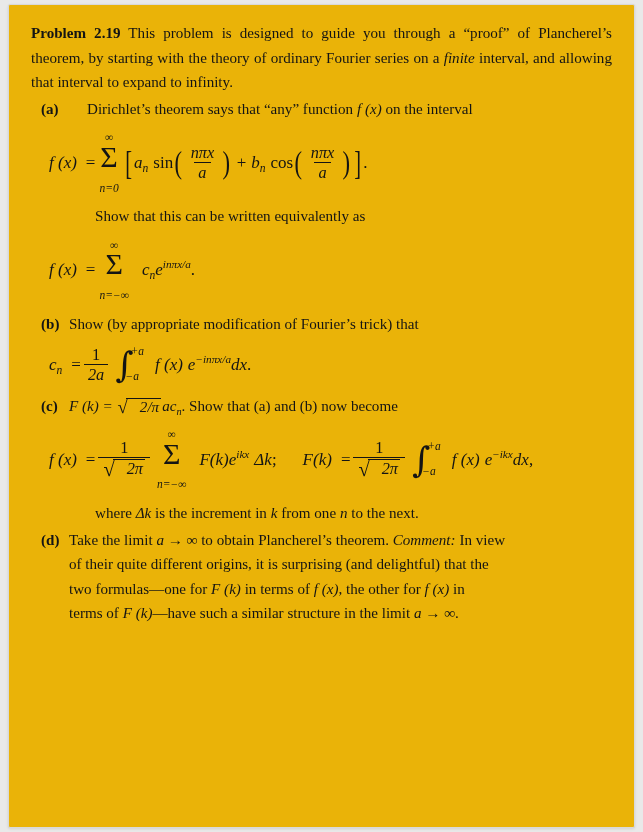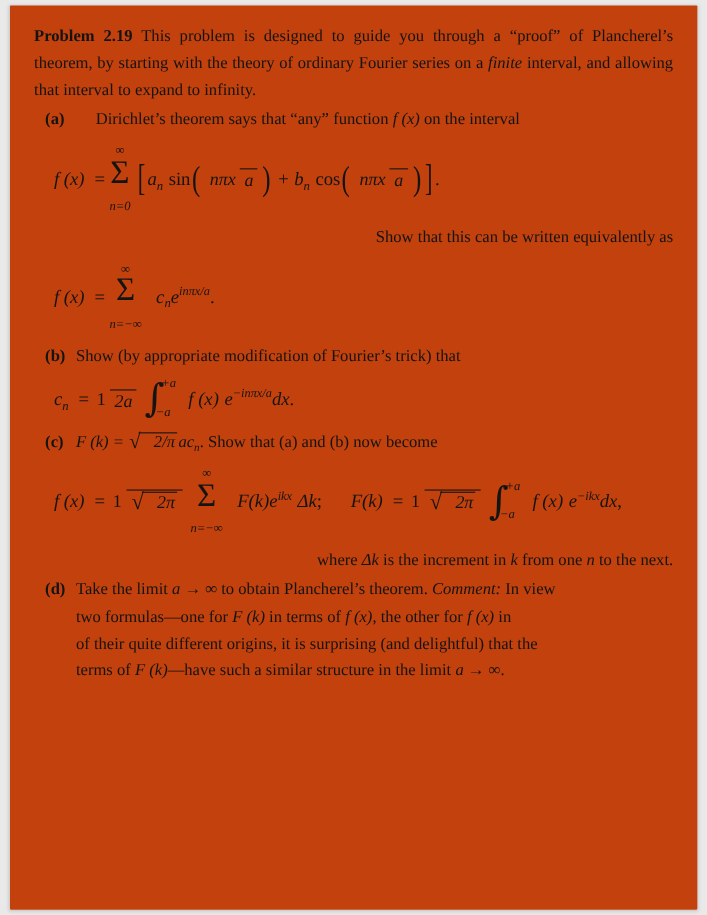--- a/index.html
+++ b/index.html
@@ -12,21 +12,21 @@
     height: 832px;
     font-family: "Liberation Serif", "DejaVu Serif", serif;
     overflow: hidden;
   }
   .page {
     position: absolute;
     left: 8px;
     top: 4px;
     width: 627px;
     height: 824px;
-    background: #c2410c;
+    background: #eab308;
     border: 1px solid #d9d9d9;
     border-radius: 2px;
     box-shadow: 0 1px 3px rgba(0,0,0,0.10);
     box-sizing: border-box;
     overflow: hidden;
   }
   .content {
     padding: 16px 22px 10px 22px;
     color: #141414;
     font-size: 15.1px;
@@ -58,21 +58,21 @@
   .item-body {
     flex: 1 1 auto;
     text-align: justify;
     text-justify: inter-word;
   }
   .item-body > .l1 { text-indent: 18px; }
   .sub-line { text-indent: 0; }
 
   .indent-para {
     margin-left: 64px;
-    text-align: right;
+    text-align: left;
   }
 
   
   .mathblock {
     margin: 10px 0 10px 0;
     padding-left: 18px;
     font-family: "Liberation Serif", "DejaVu Serif", serif;
   }
   .mathrow {
     display: flex;
@@ -80,20 +80,21 @@
     font-size: 17px;
   }
   .mathrow.gap { gap: 26px; }
   .mi { font-style: italic; }
   .mn, .mo { font-style: normal; }
   .upr { font-style: normal; }
 
   
   .frac {
     display: inline-flex;
+    flex-direction: column;
     align-items: center;
     vertical-align: middle;
     margin: 0 3px;
     font-size: 0.96em;
   }
   .frac .num { padding: 0 4px 1px 4px; line-height: 1.05; }
   .frac .den { padding: 1px 4px 0 4px; line-height: 1.05; border-top: 1px solid #141414; }
 
   
   .bigop {
@@ -374,29 +375,29 @@
     <div class="item">
       <div class="item-label">(d)</div>
       <div class="item-body">
         <div>
           <span>Take the limit</span>
           <span class="mi">a → ∞</span>
           <span>to obtain Plancherel’s theorem.</span>
           <span class="ital">Comment:</span>
           <span>In view</span>
         </div>
+        <div>of their quite different origins, it is surprising (and delightful) that the</div>
         <div>
           <span>two formulas—one for</span>
           <span class="mi">F (k)</span>
           <span>in terms of</span>
           <span class="mi">f (x)</span><span>, the other for</span>
           <span class="mi">f (x)</span>
           <span>in</span>
         </div>
-        <div>of their quite different origins, it is surprising (and delightful) that the</div>
         <div>
           <span>terms of</span>
           <span class="mi">F (k)</span><span>—have such a similar structure in the limit</span>
           <span class="mi">a → ∞</span><span>.</span>
         </div>
       </div>
     </div>
 
   </div>
 </div>

